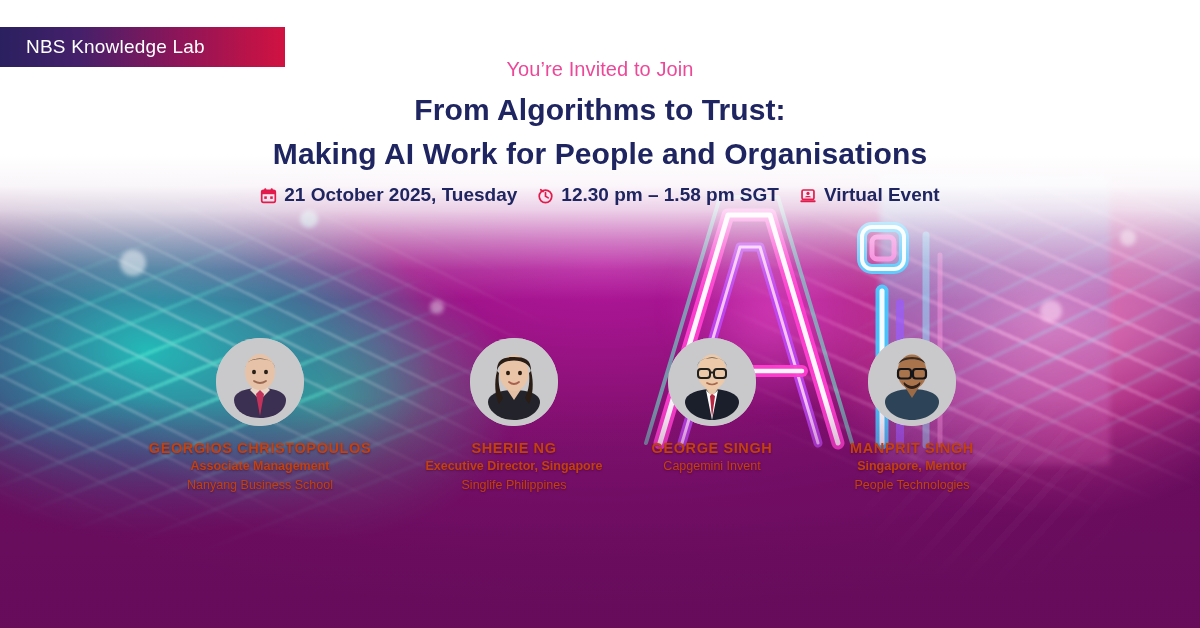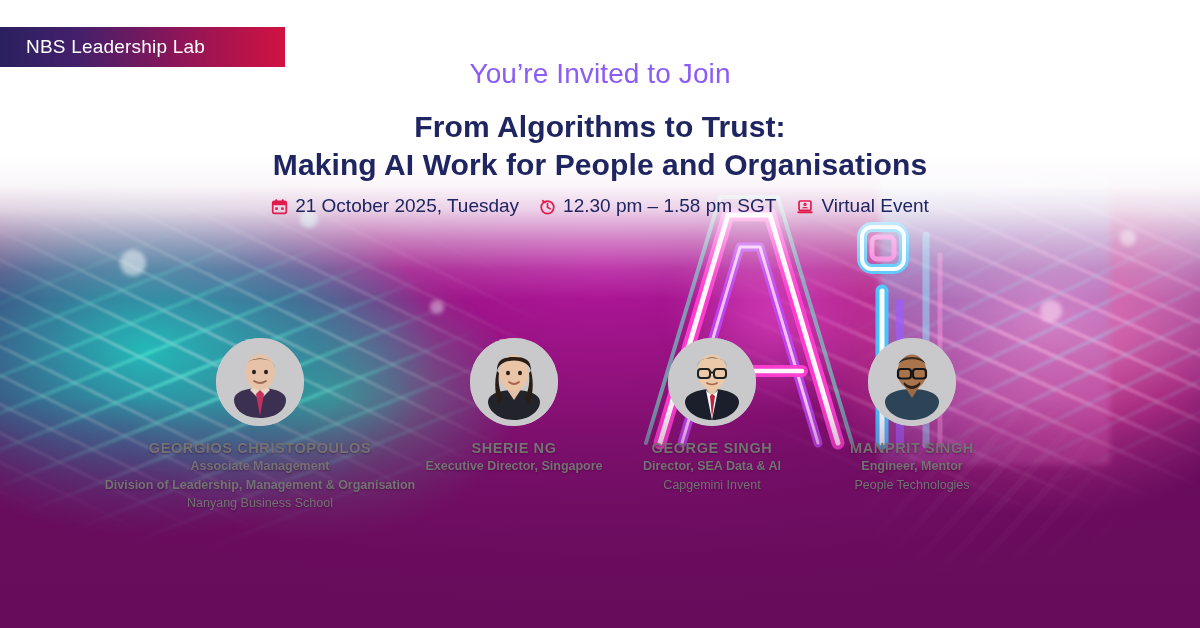--- a/index.html
+++ b/index.html
@@ -125,42 +125,42 @@
     display:flex;align-items:center;
   }
   .logo-text{
     color:#ffffff;font-size:19px;letter-spacing:.2px;
     margin-left:26px;font-weight:400;
   }
 
   
   .head{position:absolute;left:0;top:58px;width:1200px;text-align:center;}
   .invite{
-    color:#8b5cf6;font-size:28px;font-weight:400;letter-spacing:.1px;
+    color:#ec4899;font-size:20px;font-weight:400;letter-spacing:.1px;
   }
   .title1{
     color:#1f2560;font-size:30px;font-weight:bold;letter-spacing:.1px;
-    margin-top:20px;
+    margin-top:12px;
   }
   .title2{
     color:#1f2560;font-size:30px;font-weight:bold;letter-spacing:.1px;
-    margin-top:4px;
+    margin-top:10px;
   }
   .meta{
     margin-top:13px;
-    color:#1f2560;font-size:19px;font-weight:normal;
+    color:#1f2560;font-size:19px;font-weight:bold;
     display:flex;align-items:center;justify-content:center;gap:7px;
     white-space:nowrap;
   }
   .meta .ic{display:inline-flex;align-items:center;justify-content:center;}
   .meta .gap{display:inline-block;width:6px;}
 
   
   .speakers{position:absolute;left:0;top:338px;width:1200px;height:190px;}
-  .sp{position:absolute;text-align:center;color:#737373;}
+  .sp{position:absolute;text-align:center;color:#c2410c;}
   .sp .photo{
     width:88px;height:88px;border-radius:50%;margin:0 auto;
     background:#c9c9cb;overflow:hidden;position:relative;
   }
   .sp .photo svg{display:block;}
   .sp .nm{
     margin-top:14px;font-size:14.5px;font-weight:bold;letter-spacing:.6px;
     text-shadow:0 1px 2px rgba(60,0,50,.5);
   }
   .sp .rl{
@@ -229,21 +229,21 @@
           <path d="M320 80 L320 270" stroke="#ff9ae0" stroke-width="5" opacity=".45"></path>
         </g>
       </svg>
     </div>
 
     <div class="bottom-wash"></div>
     <div class="top-wash"></div>
   </div>
 
   <div class="logo-bar">
-    <span class="logo-text">NBS Leadership Lab</span>
+    <span class="logo-text">NBS Knowledge Lab</span>
   </div>
 
   <div class="head">
     <div class="invite">You’re Invited to Join</div>
     <div class="title1">From Algorithms to Trust:</div>
     <div class="title2">Making AI Work for People and Organisations</div>
 
     <div class="meta">
       <span class="ic">
         <svg width="17" height="17" viewBox="0 0 20 20">
@@ -291,78 +291,77 @@
           <path d="M40 56 L44 78 L48 56 L44 52Z" fill="#c2325a"></path>
           <ellipse cx="44" cy="34" rx="15" ry="18" fill="#e6c3a8"></ellipse>
           <path d="M29 31 C29 17 59 17 59 31 C59 25 54 21 44 21 C34 21 29 25 29 31Z" fill="#3a2a1e"></path>
           <ellipse cx="38" cy="34" rx="2" ry="2.3" fill="#2b2018"></ellipse>
           <ellipse cx="50" cy="34" rx="2" ry="2.3" fill="#2b2018"></ellipse>
           <path d="M38 43 Q44 47 50 43" fill="none" stroke="#9c6a52" stroke-width="1.8" stroke-linecap="round"></path>
         </svg>
       </div>
       <div class="nm">GEORGIOS CHRISTOPOULOS</div>
       <div class="rl">Associate Management</div>
-      <div class="rl">Division of Leadership, Management &amp; Organisation</div>
       <div class="org">Nanyang Business School</div>
     </div>
 
     <div class="sp sp1">
       <div class="photo">
         <svg width="88" height="88" viewBox="0 0 88 88">
           <rect width="88" height="88" fill="#c9c9cb"></rect>
           <path d="M44 82 C28 82 18 72 18 64 C18 56 30 52 44 52 C58 52 70 56 70 64 C70 72 60 82 44 82Z" fill="#23232b"></path>
           <path d="M36 50 L44 62 L52 50 L48 46 L40 46Z" fill="#e3bfa5"></path>
           <ellipse cx="44" cy="35" rx="14.5" ry="18" fill="#e9c4a6"></ellipse>
           <path d="M27 36 C25 18 63 18 61 36 C62 22 56 19 44 19 C32 19 26 22 27 36Z" fill="#2a1d15"></path>
           <path d="M27 33 C24 44 25 58 29 66 L33 60 C29 52 28 42 29 35Z" fill="#2a1d15"></path>
           <path d="M61 33 C64 44 63 58 59 66 L55 60 C59 52 60 42 59 35Z" fill="#2a1d15"></path>
           <ellipse cx="38" cy="35" rx="2" ry="2.2" fill="#2b1c14"></ellipse>
           <ellipse cx="50" cy="35" rx="2" ry="2.2" fill="#2b1c14"></ellipse>
           <path d="M39 44 Q44 48 49 44" fill="none" stroke="#a8604f" stroke-width="1.8" stroke-linecap="round"></path>
         </svg>
       </div>
       <div class="nm">SHERIE NG</div>
       <div class="rl">Executive Director, Singapore</div>
+      <div class="org">Singlife Philippines</div>
     </div>
 
     <div class="sp sp2">
       <div class="photo">
         <svg width="88" height="88" viewBox="0 0 88 88">
           <rect width="88" height="88" fill="#c9c9cb"></rect>
           <path d="M44 82 C28 82 17 72 17 64 C17 56 30 51 44 51 C58 51 71 56 71 64 C71 72 60 82 44 82Z" fill="#1b1f2c"></path>
           <path d="M37 49 L44 60 L51 49 L48 45 L40 45Z" fill="#e8c6a8"></path>
           <path d="M38 52 L44 82 L50 52 L44 58Z" fill="#ffffff"></path>
           <path d="M42 58 L44 80 L47 58 L44 56Z" fill="#b52742"></path>
           <ellipse cx="44" cy="34" rx="14.5" ry="17.5" fill="#ecc9a9"></ellipse>
           <path d="M29 30 C29 16 59 16 59 30 C59 23 53 20 44 20 C35 20 29 23 29 30Z" fill="#14100e"></path>
           <rect x="30" y="31" width="12" height="9" rx="3" fill="none" stroke="#20201f" stroke-width="2"></rect>
           <rect x="46" y="31" width="12" height="9" rx="3" fill="none" stroke="#20201f" stroke-width="2"></rect>
           <path d="M42 34.5 L46 34.5" stroke="#20201f" stroke-width="2"></path>
           <path d="M39 45 Q44 48 49 45" fill="none" stroke="#a8684f" stroke-width="1.7" stroke-linecap="round"></path>
         </svg>
       </div>
       <div class="nm">GEORGE SINGH</div>
-      <div class="rl">Director, SEA Data &amp; AI</div>
       <div class="org">Capgemini Invent</div>
     </div>
 
     <div class="sp sp3">
       <div class="photo">
         <svg width="88" height="88" viewBox="0 0 88 88">
           <rect width="88" height="88" fill="#c9c9cb"></rect>
           <path d="M44 82 C28 82 17 72 17 64 C17 55 30 51 44 51 C58 51 71 55 71 64 C71 72 60 82 44 82Z" fill="#2d4458"></path>
           <path d="M37 49 L44 60 L51 49 L48 45 L40 45Z" fill="#9c6a45"></path>
           <ellipse cx="44" cy="34" rx="14.5" ry="17.5" fill="#a9744c"></ellipse>
           <path d="M30 28 C31 19 57 19 58 28 C57 22 52 19 44 19 C36 19 31 22 30 28Z" fill="#3a2b22"></path>
           <path d="M34 42 C36 50 52 50 54 42 C52 52 36 52 34 42Z" fill="#2f2119"></path>
           <path d="M36 44 Q44 52 52 44 L52 47 Q44 55 36 47Z" fill="#2f2119"></path>
           <rect x="30" y="31" width="13" height="9.5" rx="3" fill="none" stroke="#15151a" stroke-width="2.2"></rect>
           <rect x="45" y="31" width="13" height="9.5" rx="3" fill="none" stroke="#15151a" stroke-width="2.2"></rect>
           <path d="M43 35 L45 35" stroke="#15151a" stroke-width="2.2"></path>
         </svg>
       </div>
       <div class="nm">MANPRIT SINGH</div>
-      <div class="rl">Engineer, Mentor</div>
+      <div class="rl">Singapore, Mentor</div>
       <div class="org">People Technologies</div>
     </div>
 
   </div>
 </div>
 
 </body></html>

